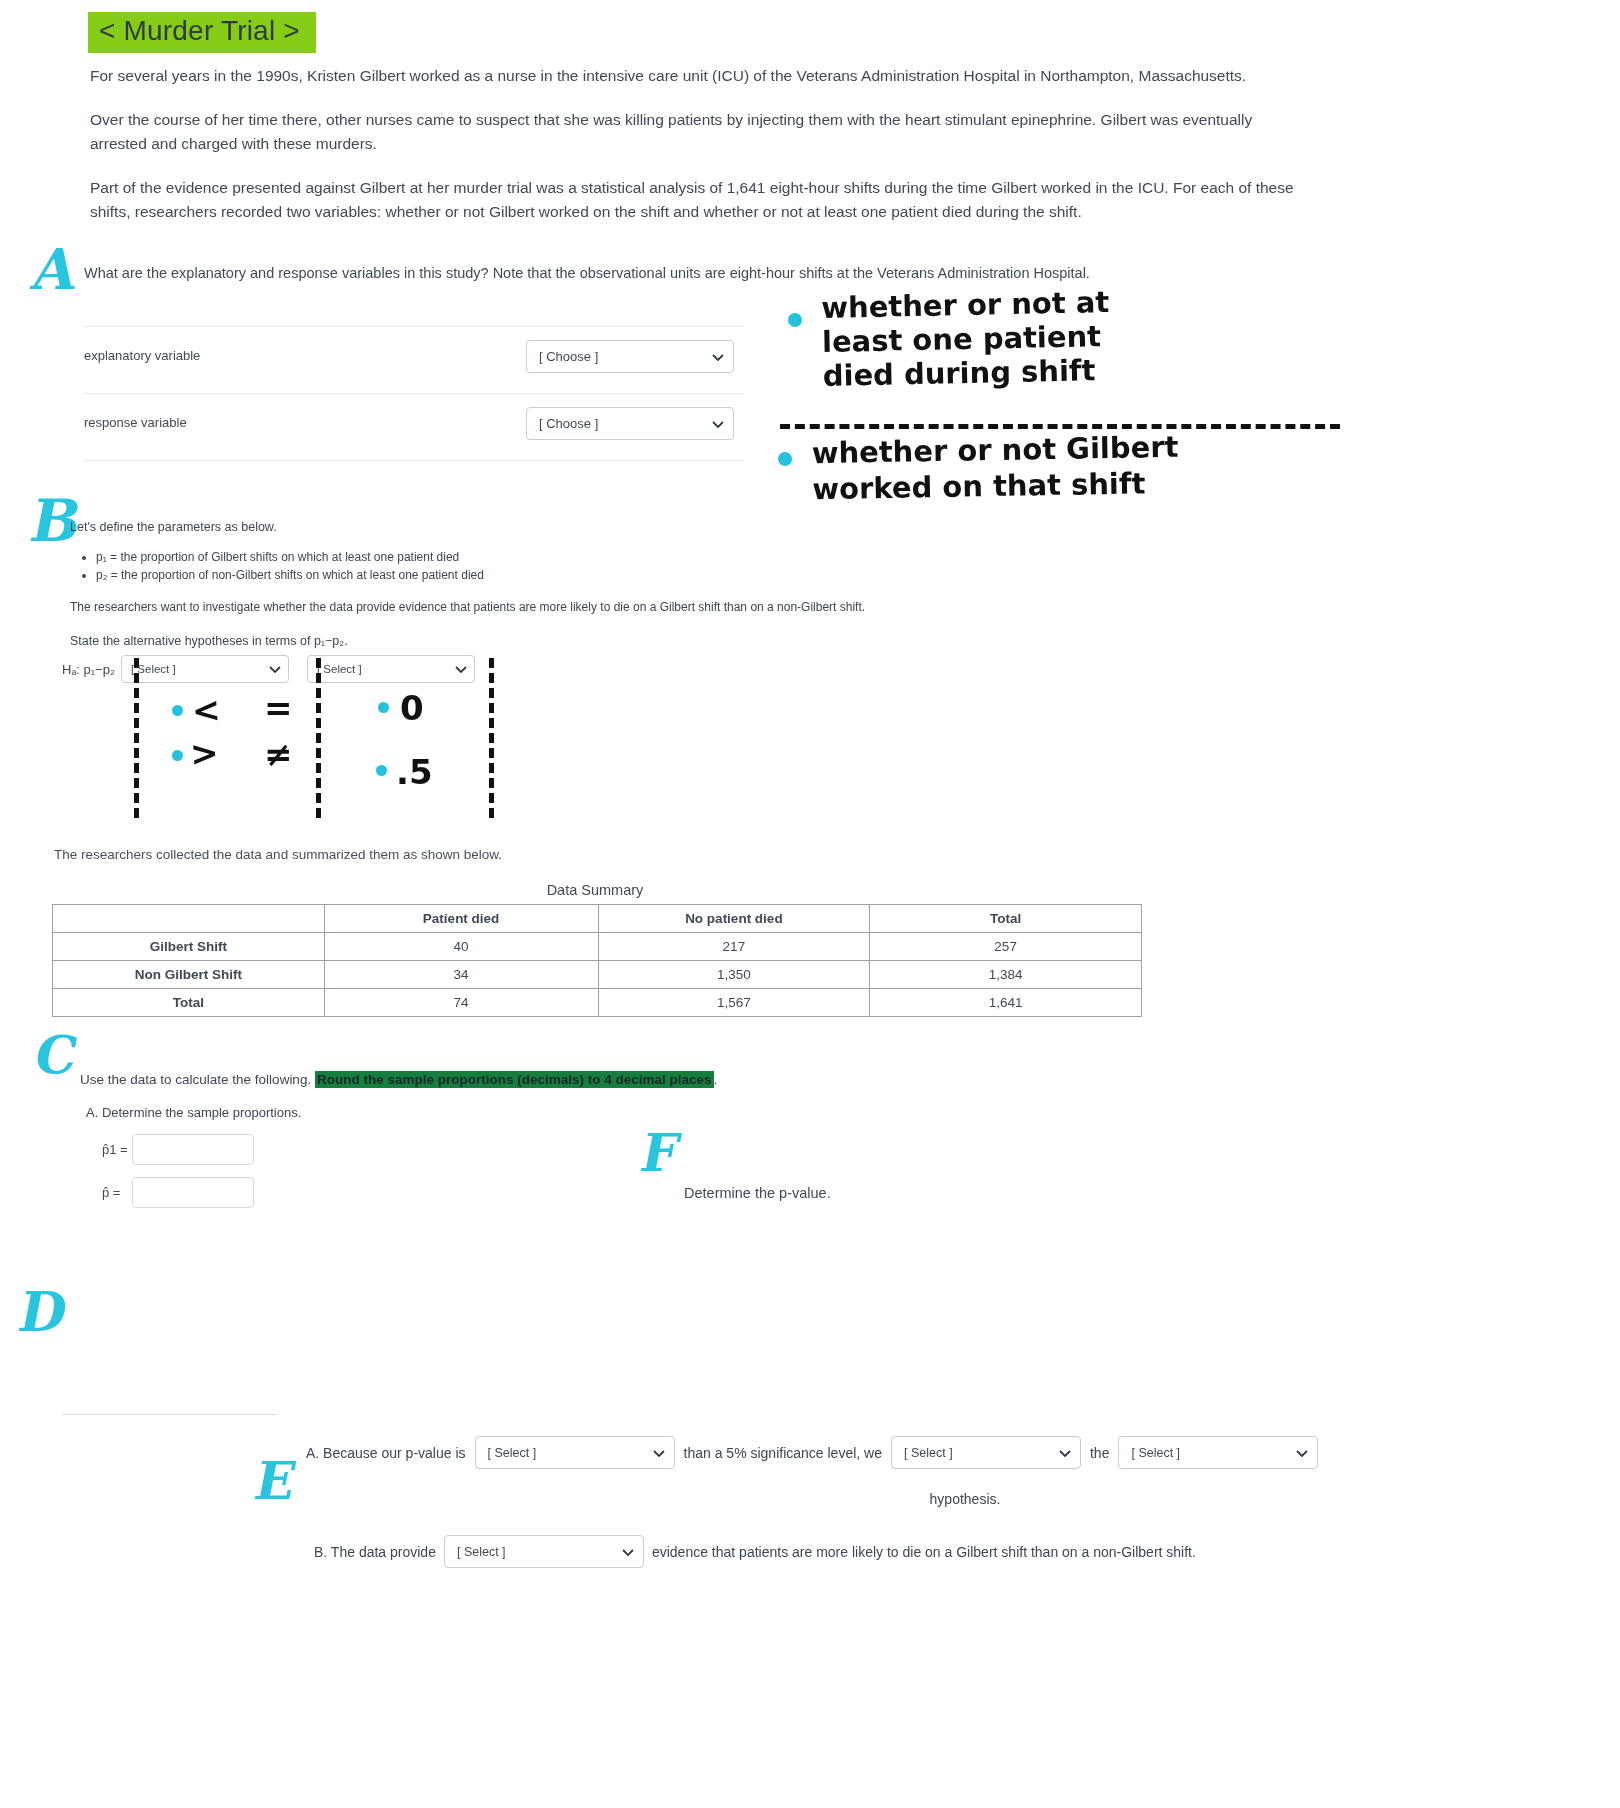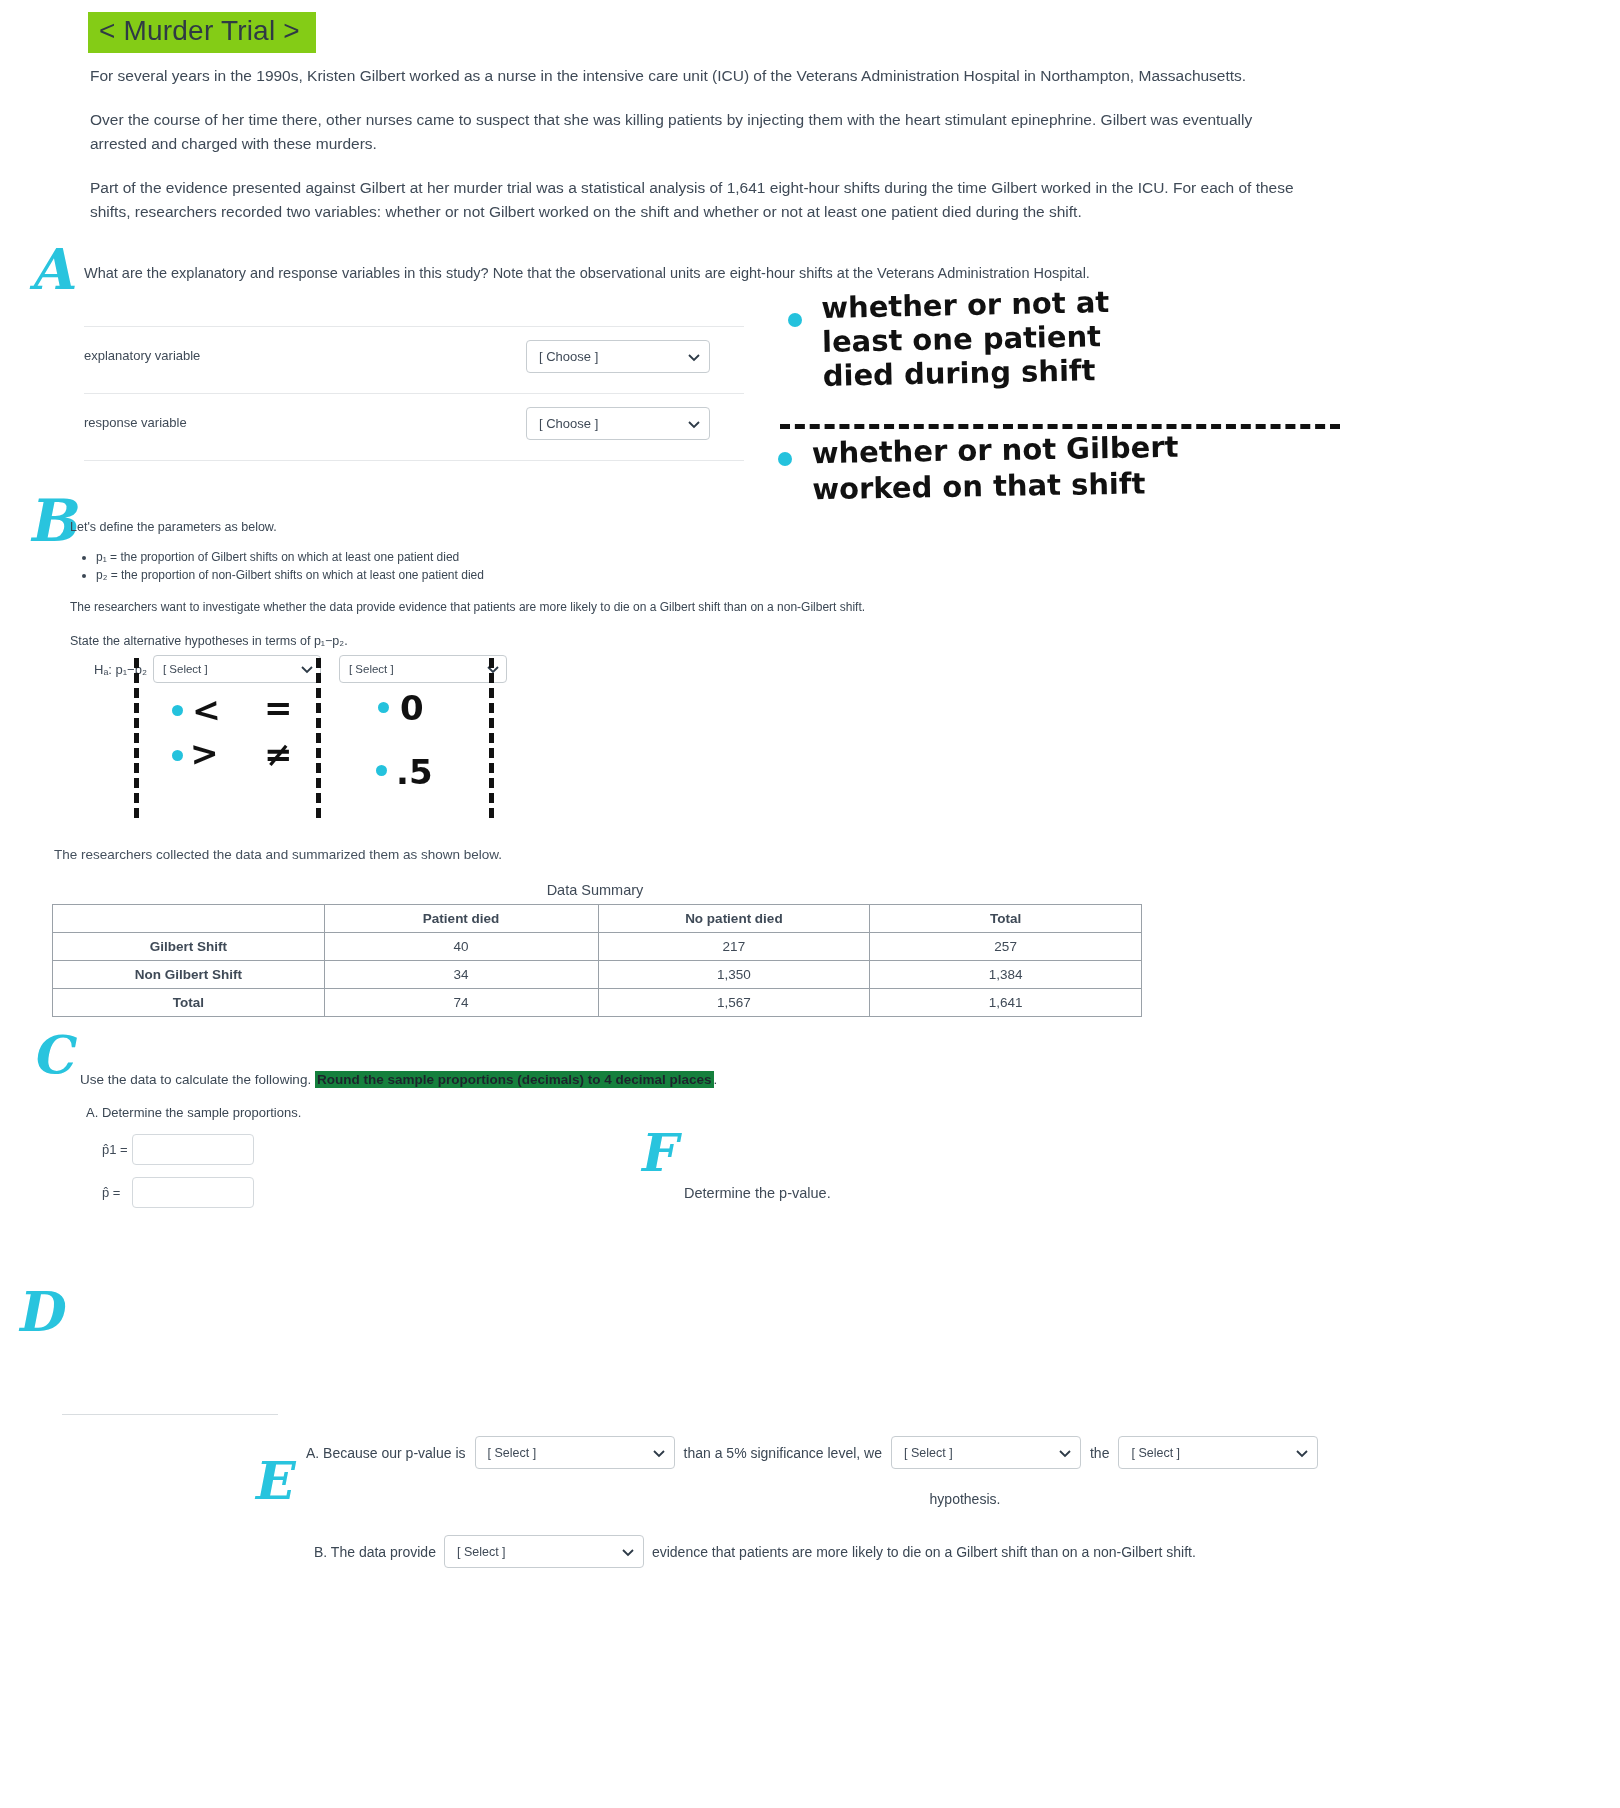--- a/index.html
+++ b/index.html
@@ -143,21 +143,21 @@
     position: absolute;
     left: 0;
     top: 21px;
     font-size: 13px;
     color: #3f4a57;
   }
   .var-row .select-box {
     position: absolute;
     left: 442px;
     top: 13px;
-    width: 184px;
+    width: 208px;
     height: 33px;
   }
 
   
   #qB {
     position: absolute;
     left: 70px;
     top: 520px;
     width: 900px;
   }
@@ -170,21 +170,20 @@
   #qB li { margin-bottom: 4px; list-style: disc; }
   #qB .note { font-size: 12px; margin: 0 0 20px 0; }
   #qB .state { font-size: 12.5px; margin: 0 0 14px 0; }
 
   #hyp-row {
     position: absolute;
     left: 62px;
     top: 655px;
     display: flex;
     align-items: center;
-    margin-left: 32px;
   }
   #hyp-label {
     font-size: 13px;
     margin-right: 6px;
     color: #3f4a57;
     white-space: nowrap;
   }
   #hyp-row .select-box {
     height: 28px;
     font-size: 11.5px;

